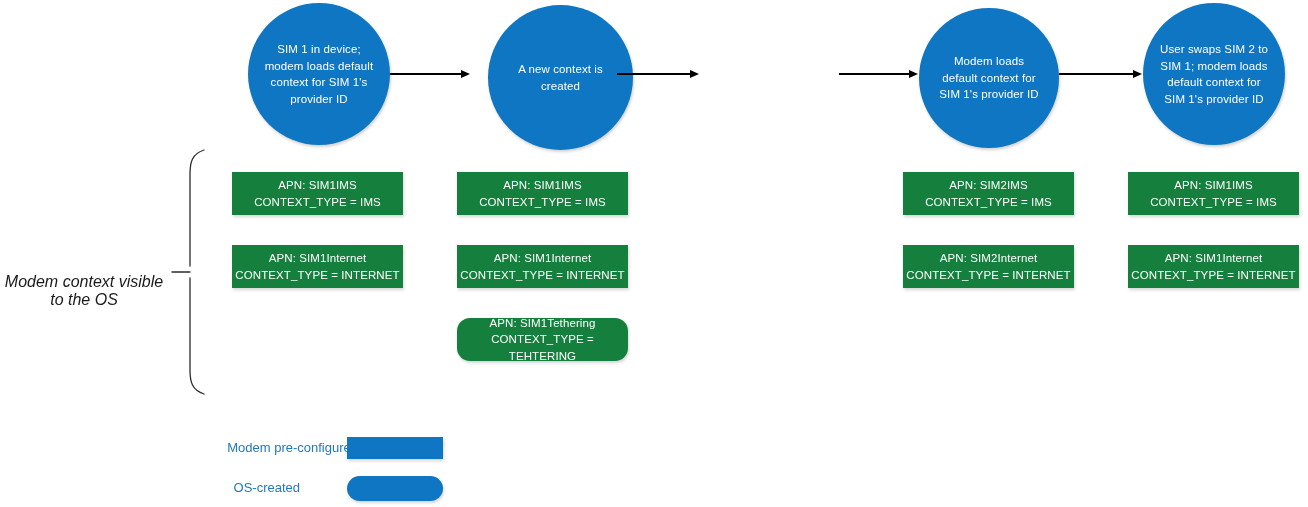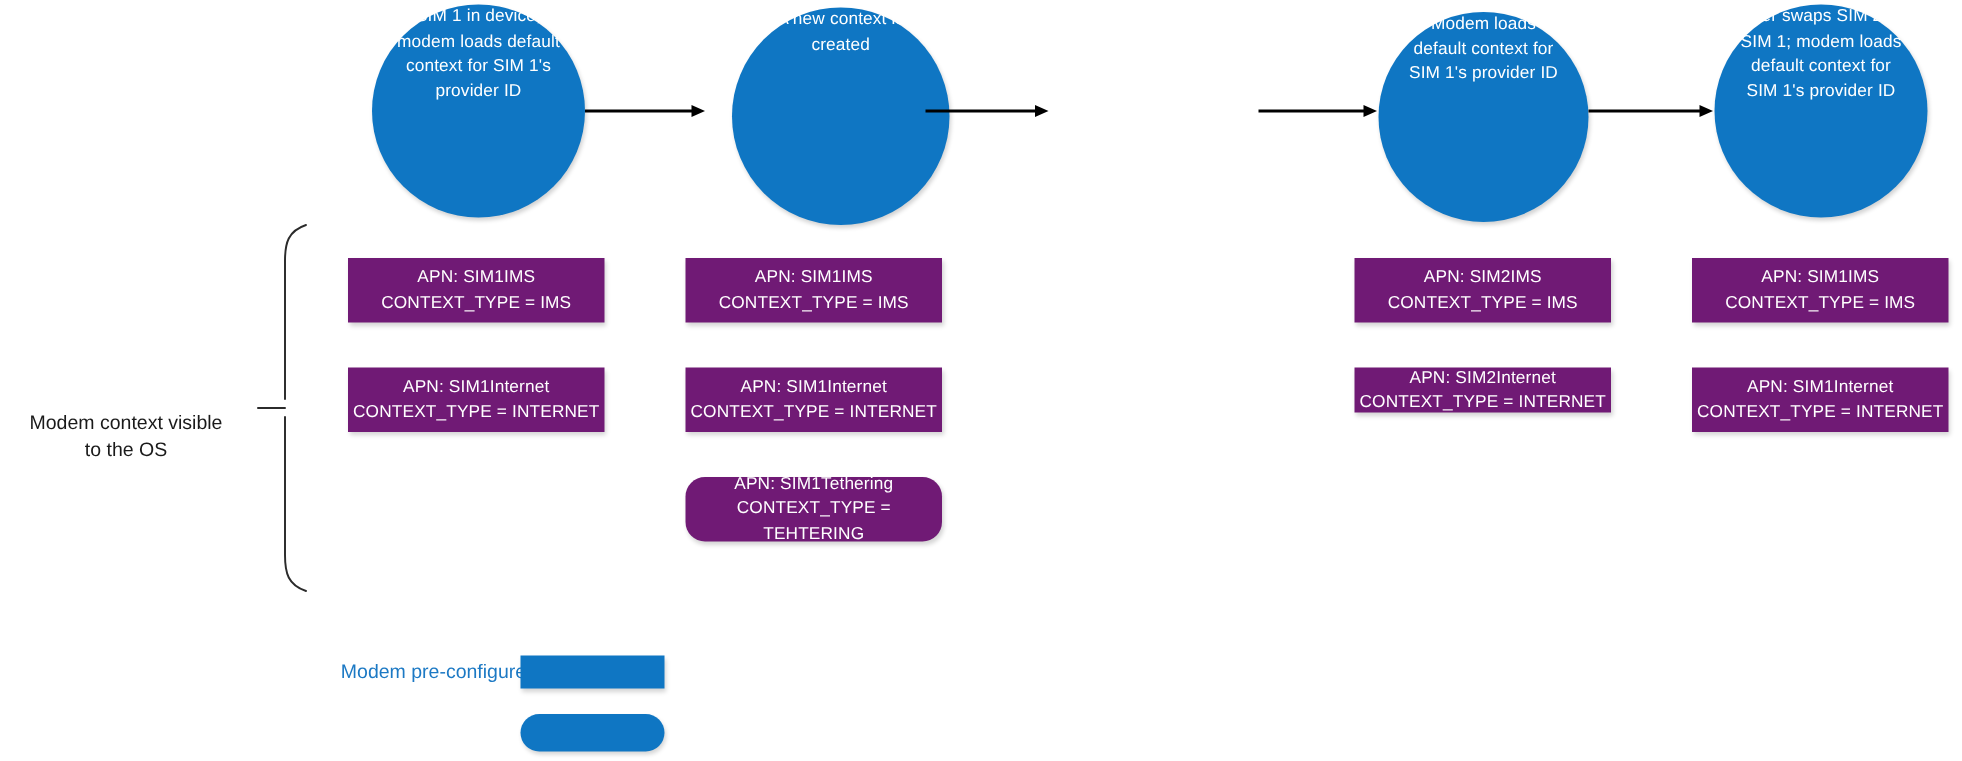--- a/index.html
+++ b/index.html
@@ -20,20 +20,21 @@
     overflow: hidden;
   }
 
   
   .circle {
     position: absolute;
     border-radius: 50%;
     background: #0F76C3;
     color: #ffffff;
     display: flex;
+    align-items: center;
     justify-content: center;
     text-align: center;
     box-sizing: border-box;
     box-shadow: 1px 2px 3px rgba(0,0,0,0.18);
   }
   .circle .ctext {
     display: block;
     font-size: 11.5px;
     line-height: 16.5px;
     padding: 0 14px;
@@ -60,21 +61,21 @@
     width: 0;
     height: 0;
     border-top: 4.5px solid transparent;
     border-bottom: 4.5px solid transparent;
     border-left: 9px solid #000000;
   }
 
   
   .ctxbox {
     position: absolute;
-    background: #701a75;
+    background: #15803d;
     color: #ffffff;
     display: flex;
     align-items: center;
     justify-content: center;
     text-align: center;
     box-sizing: border-box;
     box-shadow: 1px 2px 3px rgba(0,0,0,0.17);
   }
   .ctxbox.rounded {
     border-radius: 13px;
@@ -88,24 +89,25 @@
     letter-spacing: 0.1px;
   }
 
   
   .bracket {
     position: absolute;
   }
   .side-label {
     position: absolute;
     color: #1a1a1a;
-    font-size: 13px;
+    font-size: 16px;
     line-height: 18px;
     text-align: center;
     white-space: pre-line;
+    font-style: italic;
   }
 
   
   .legend-label {
     position: absolute;
     color: #1C79C4;
     font-size: 13px;
     line-height: 18px;
     text-align: right;
     white-space: nowrap;
@@ -193,21 +195,21 @@
   <div class="ctxbox rounded" style="left:457px; top:318px; width:171px; height:43px;">
     <span class="btext">APN: SIM1Tethering
 CONTEXT_TYPE = TEHTERING</span>
   </div>
 
   <div class="ctxbox" style="left:903px; top:172px; width:171px; height:43px;">
     <span class="btext">APN: SIM2IMS
 CONTEXT_TYPE = IMS</span>
   </div>
 
-  <div class="ctxbox" style="left:903px; top:245px; width:171px; height:30px;">
+  <div class="ctxbox" style="left:903px; top:245px; width:171px; height:43px;">
     <span class="btext">APN: SIM2Internet
 CONTEXT_TYPE = INTERNET</span>
   </div>
 
   <div class="ctxbox" style="left:1128px; top:172px; width:171px; height:43px;">
     <span class="btext">APN: SIM1IMS
 CONTEXT_TYPE = IMS</span>
   </div>
 
   <div class="ctxbox" style="left:1128px; top:245px; width:171px; height:43px;">
@@ -224,15 +226,18 @@
   <div class="side-label" style="left:4px; top:255px; width:160px;">
     <span>Modem context visible
 to the OS</span>
   </div>
 
   <div class="legend-label" style="left:138px; top:439px; width:220px;">
     <span>Modem pre-configured</span>
   </div>
   <div class="legend-swatch" style="left:347px; top:437px; width:96px; height:22px;"></div>
 
+  <div class="legend-label" style="left:123px; top:479px; width:177px;">
+    <span>OS-created</span>
+  </div>
   <div class="legend-swatch pill" style="left:347px; top:476px; width:96px; height:25px;"></div>
 
 </div>
 
 </body></html>

